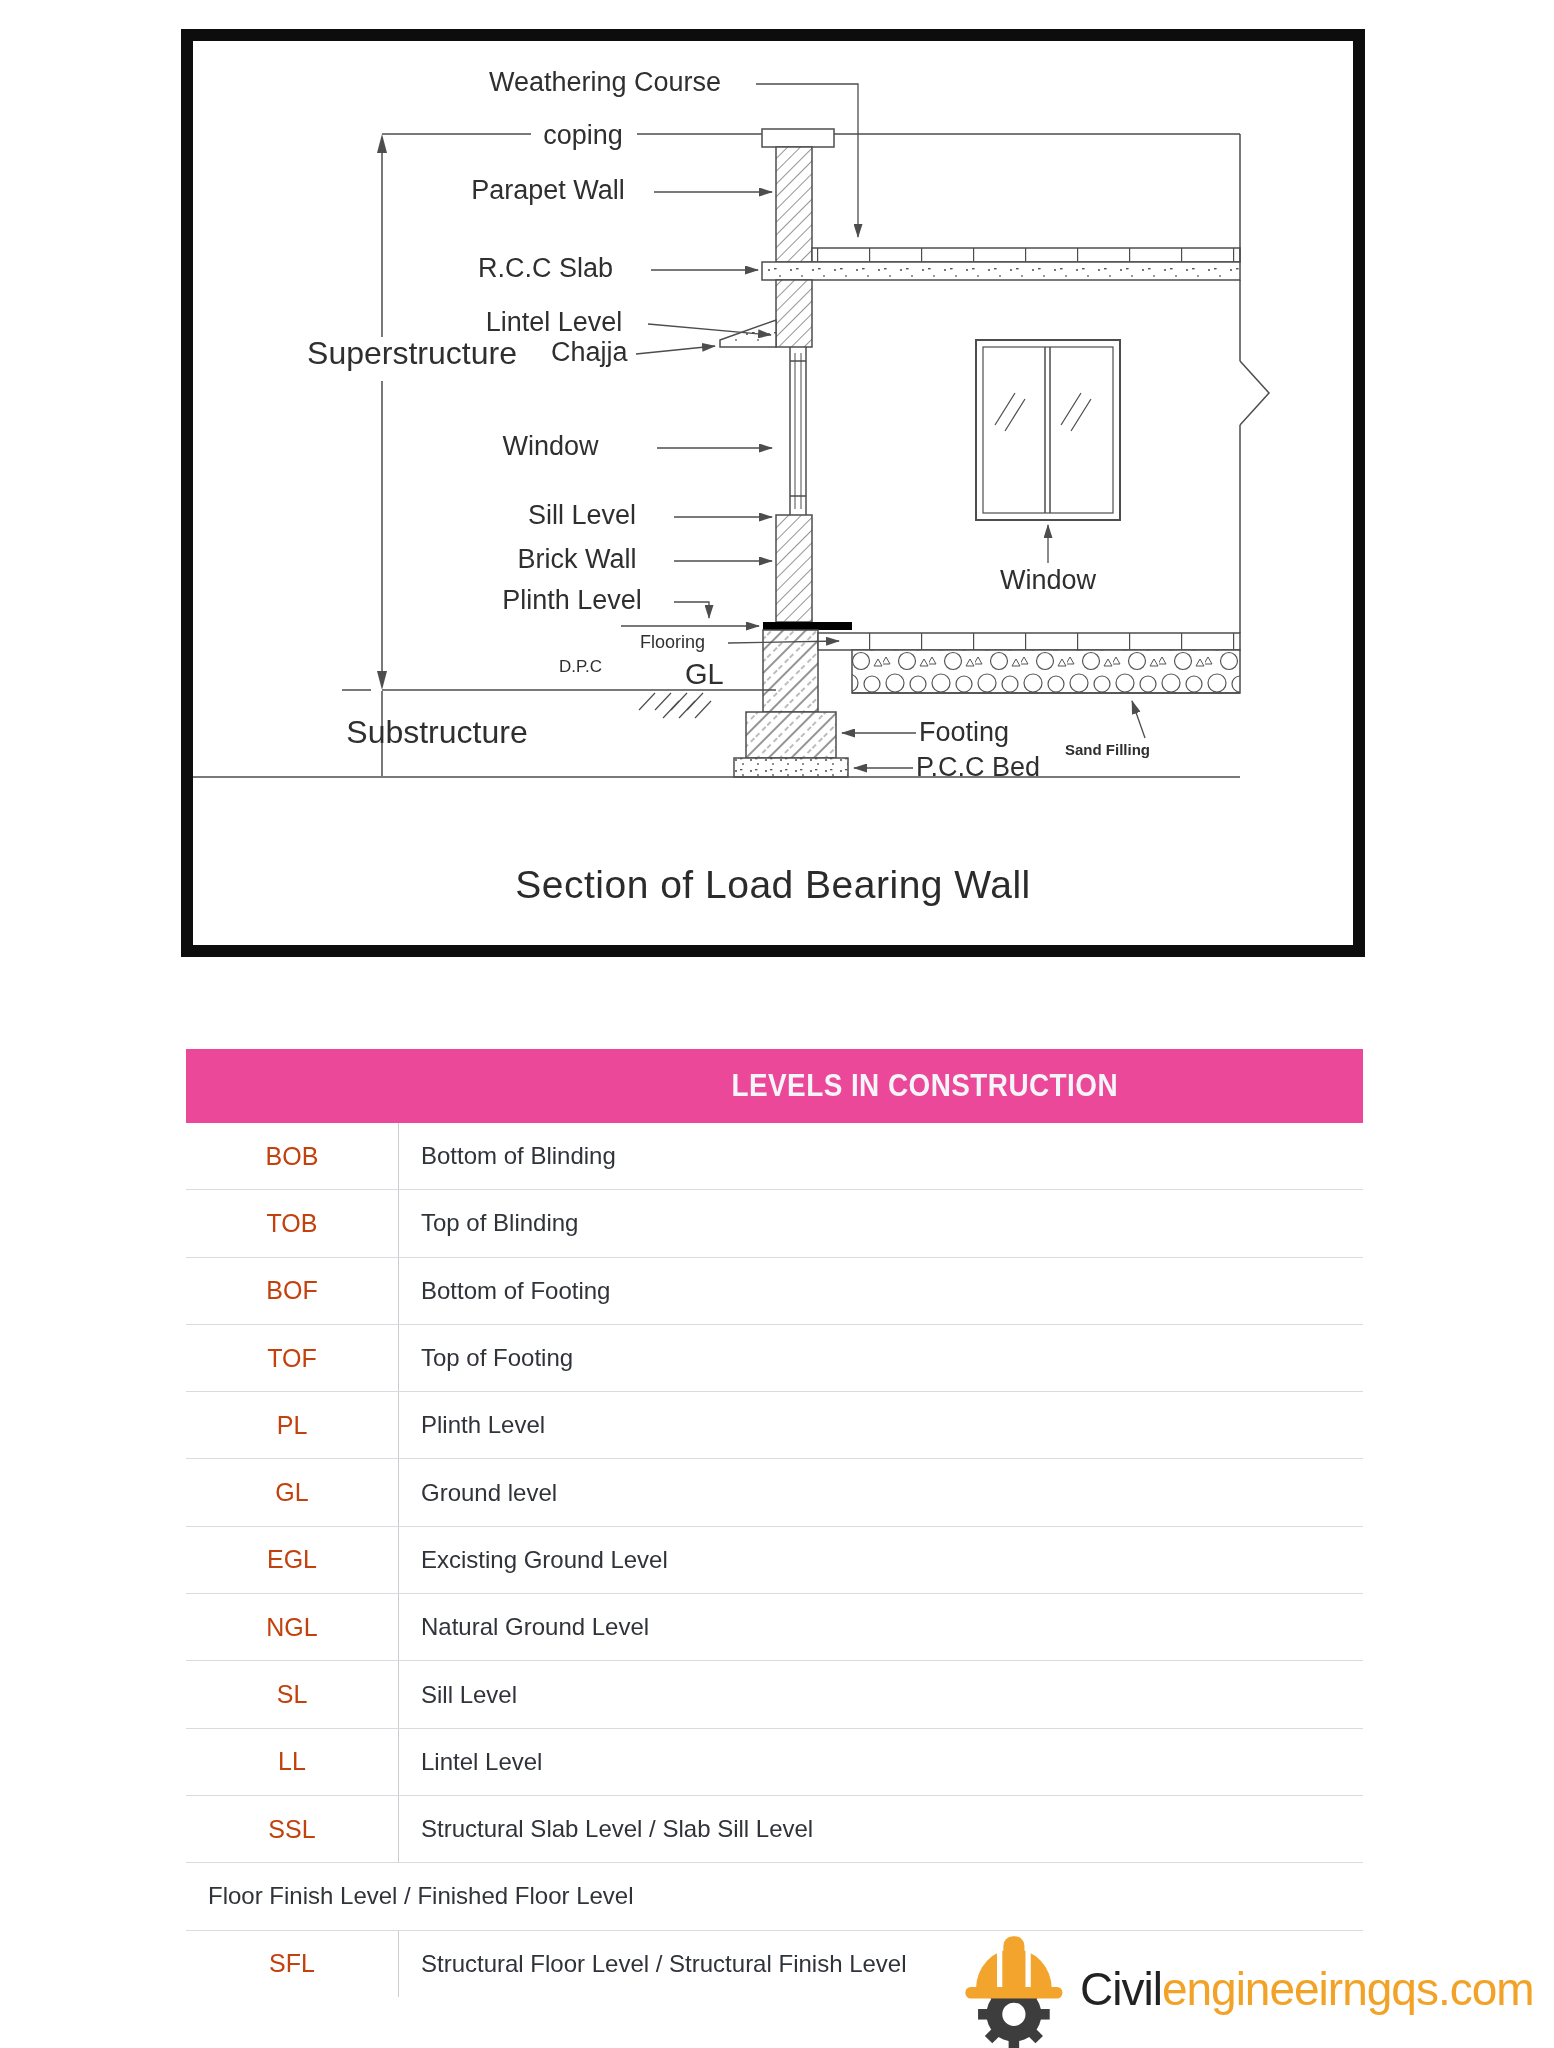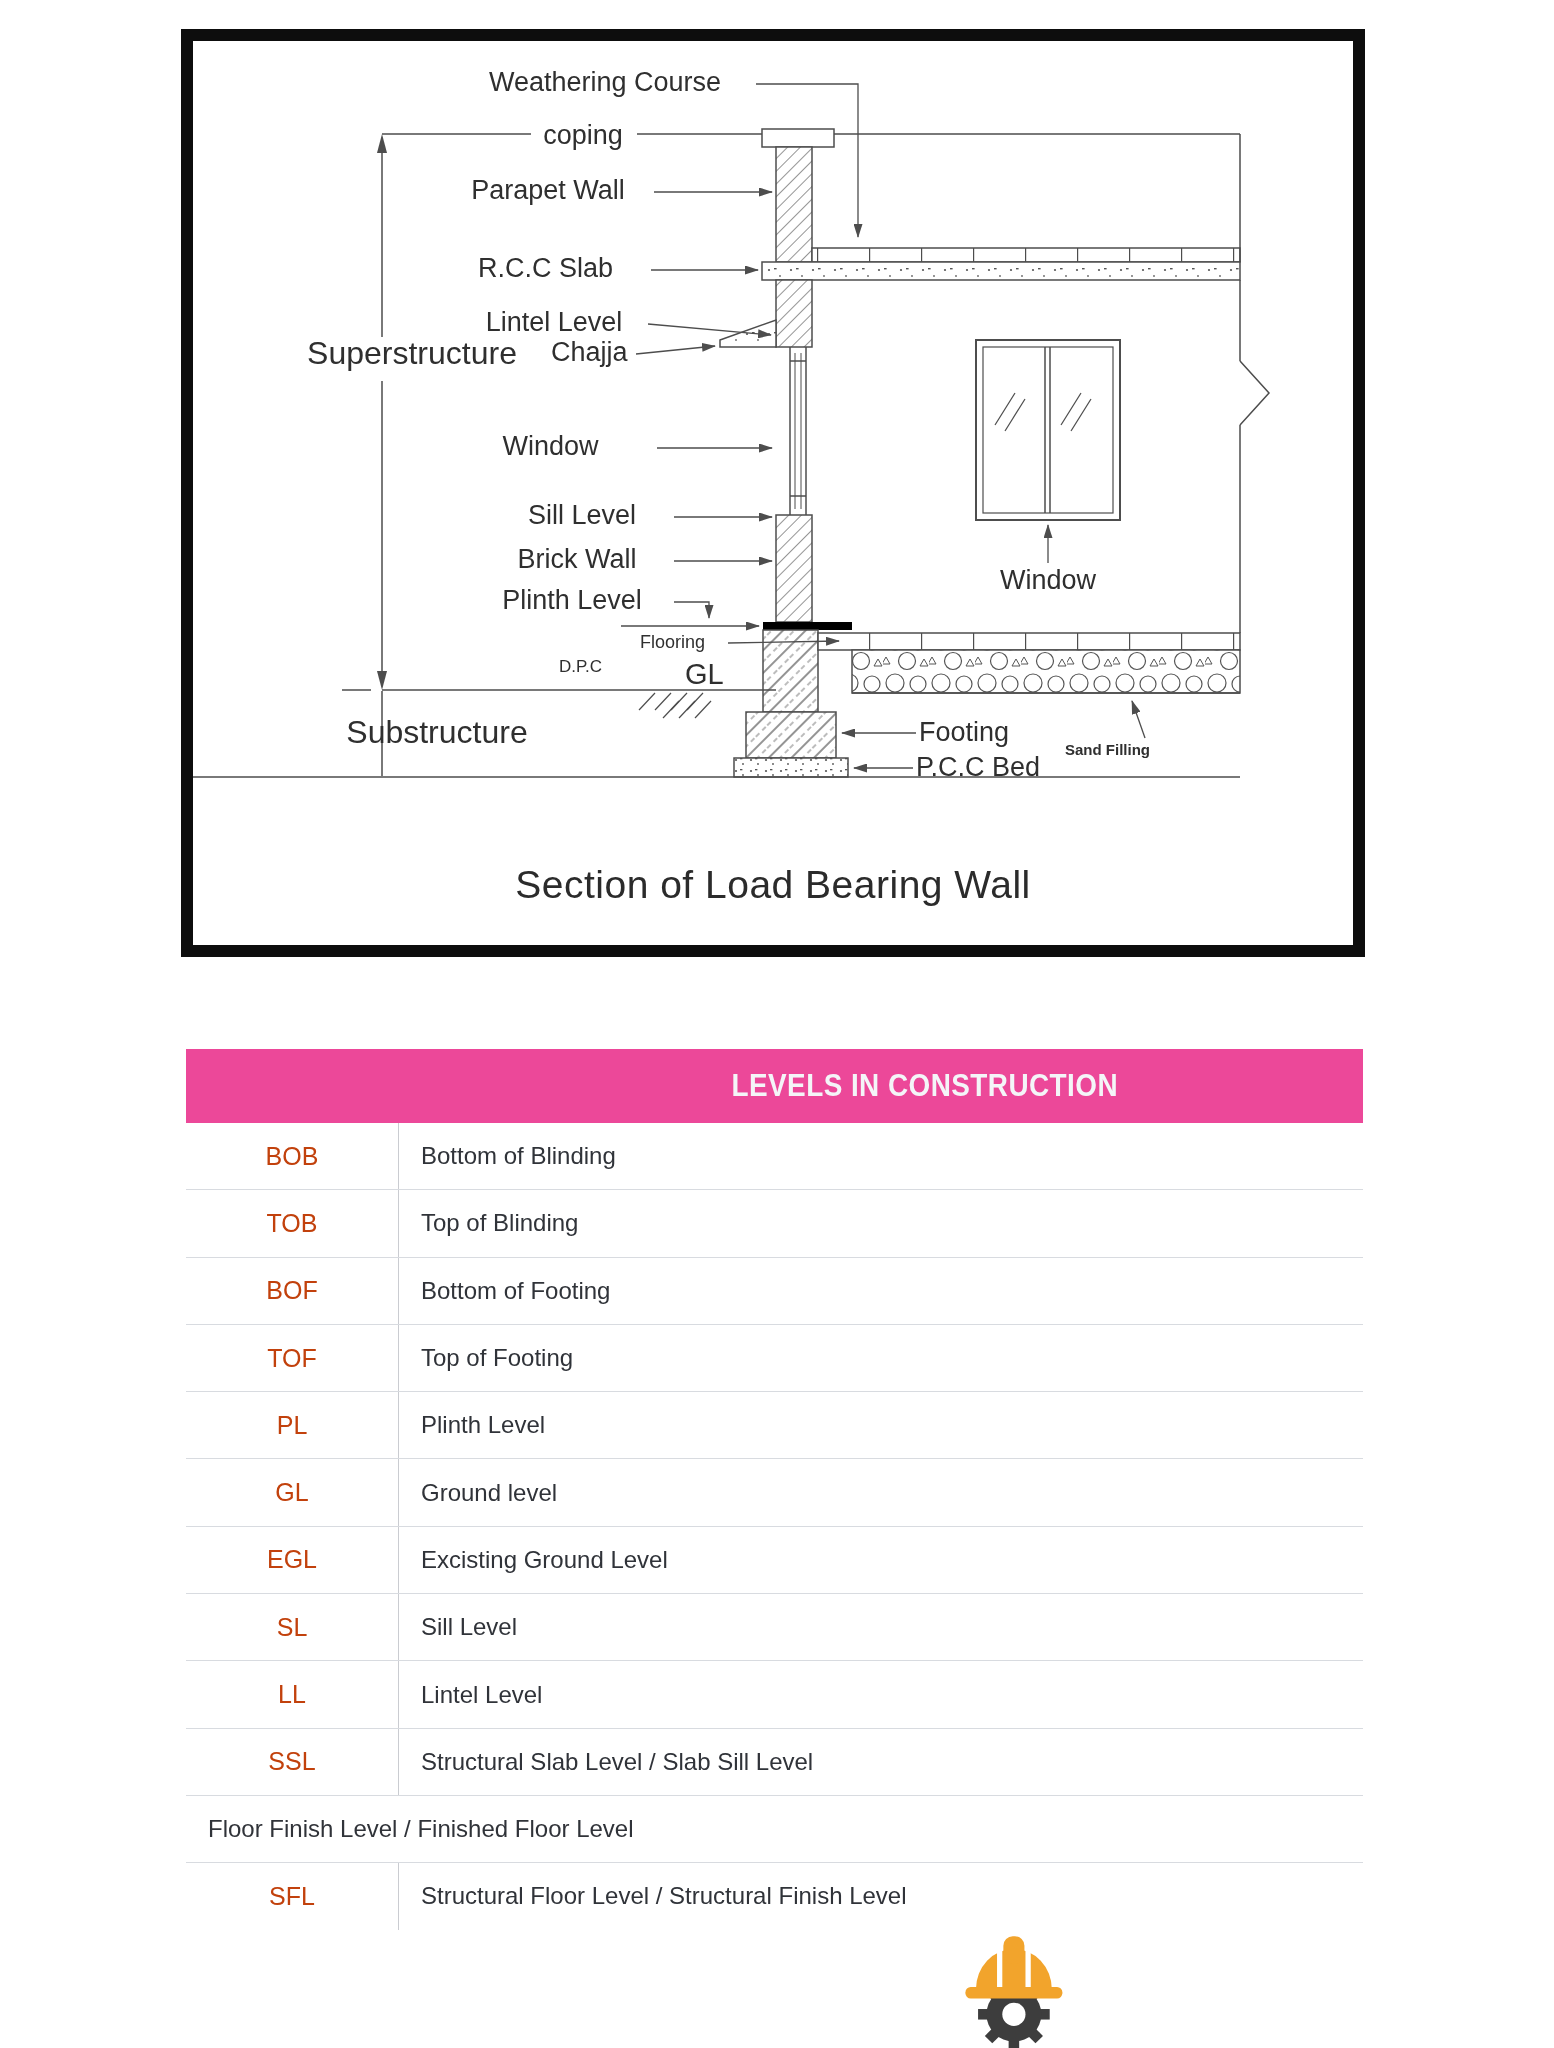--- a/index.html
+++ b/index.html
@@ -225,20 +225,24 @@
     </div>
   <div class="row">
       <div class="abbr">GL</div>
       <div class="desc">Ground level</div>
     </div>
   <div class="row">
       <div class="abbr">EGL</div>
       <div class="desc">Excisting Ground Level</div>
     </div>
   <div class="row">
+      <div class="abbr">NGL</div>
+      <div class="desc">Natural Ground Level</div>
+    </div>
+  <div class="row">
       <div class="abbr">SL</div>
       <div class="desc">Sill Level</div>
     </div>
   <div class="row">
       <div class="abbr">LL</div>
       <div class="desc">Lintel Level</div>
     </div>
   <div class="row">
       <div class="abbr">SSL</div>
       <div class="desc">Structural Slab Level / Slab Sill Level</div>
@@ -270,13 +274,16 @@
     </g>
     <rect x="6" y="44" width="104" height="14" fill="#fff"></rect>
     <g>
       <path d="M22,56 A 36 38 0 0 1 94,56 Z" fill="#F2A42C"></path>
       <rect x="42" y="16" width="5" height="40" fill="#fff"></rect>
       <rect x="69" y="16" width="5" height="40" fill="#fff"></rect>
       <rect x="48" y="6" width="20" height="26" rx="9" fill="#F2A42C"></rect>
       <rect x="12" y="54" width="92" height="11" rx="5" fill="#F2A42C"></rect>
     </g>
   </svg>
+  <div class="logo-text">
+    <span class="p1">Civil</span><span class="p2">engineeirngqs.com</span>
+  </div>
 </div>
 
 </body></html>

